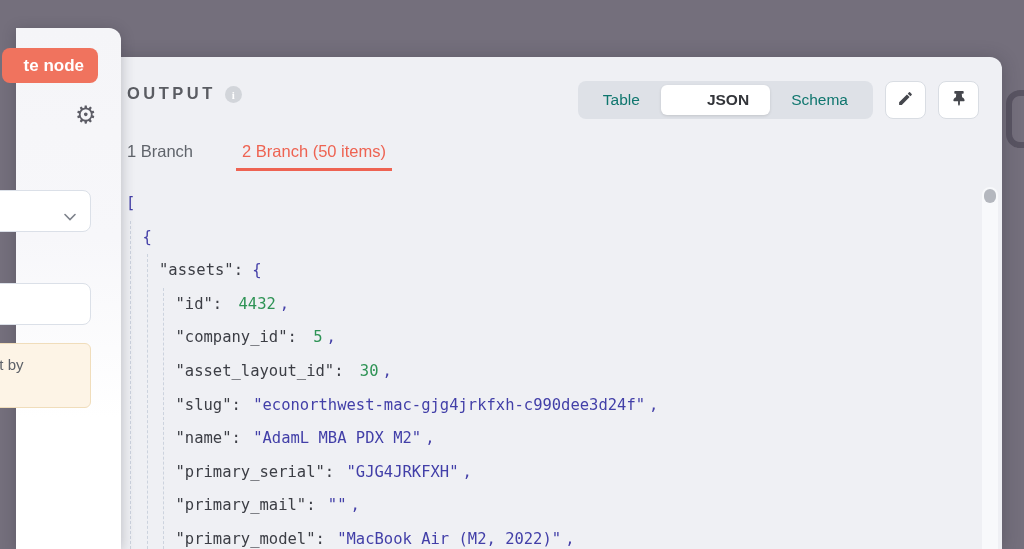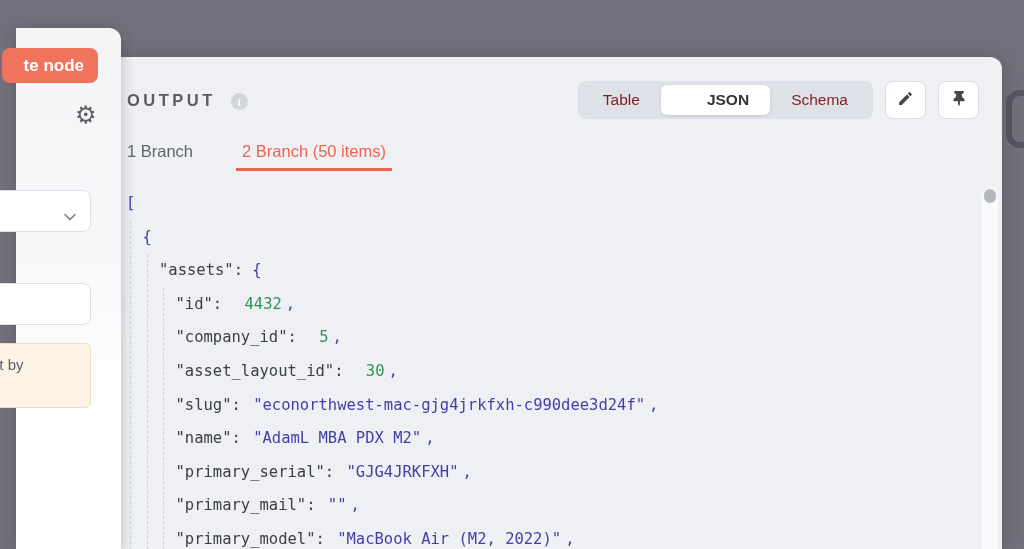--- a/index.html
+++ b/index.html
@@ -69,41 +69,41 @@
 
   
   .output-panel{
     position:absolute;left:106px;top:57px;width:896px;height:492px;
     background:var(--panel-bg);
     border-top-left-radius:12px;border-top-right-radius:12px;
     box-shadow:0 2px 18px rgba(40,40,50,.3);
     z-index:2;
   }
   .hdr-left{
-    position:absolute;left:21px;top:34px;display:flex;align-items:flex-end;gap:15px;
+    position:absolute;left:21px;top:27px;display:flex;align-items:flex-end;gap:9px;
   }
   .panel-title{
     font-size:16.5px;font-weight:600;letter-spacing:3.5px;color:#5a5c62;
   }
   .info-icon{
     width:17px;height:17px;border-radius:50%;background:#d2d5da;
     color:#fff;font-size:11px;font-weight:700;
     display:flex;align-items:center;justify-content:center;
     font-family:"Liberation Serif",serif;cursor:pointer;
   }
   .controls{
     position:absolute;right:23px;top:24px;display:flex;gap:12px;align-items:center;
   }
   .segmented{
     display:flex;align-items:center;background:#dee1e7;border-radius:8px;
     padding:4px;height:38px;
   }
   .seg-btn{
     border:none;background:transparent;border-radius:6px;
-    height:30px;padding:0 21px;font-size:15.5px;color:#7f1d1d;
+    height:30px;padding:0 21px;font-size:15.5px;color:#0f766e;
     font-family:"Liberation Sans",sans-serif;cursor:pointer;
   }
   .seg-btn.active{
     background:#fff;color:#33353a;font-weight:600;
     box-shadow:0 1px 3px rgba(0,0,0,.12);
     padding-left:46px;
   }
   .icon-btn{
     width:41px;height:38px;background:#fff;border:1px solid #d9dde3;
     border-radius:8px;display:flex;align-items:center;justify-content:center;
@@ -125,21 +125,21 @@
     position:absolute;left:14px;top:130px;right:30px;bottom:0;
     font-family:"DejaVu Sans Mono","Liberation Mono",monospace;
     font-size:15.5px;overflow:hidden;
   }
   .code-line{
     height:33.6px;line-height:33.6px;white-space:pre;position:relative;z-index:1;
   }
   .tok-k{color:var(--tok-key);}
   .tok-p{color:var(--tok-key);}
   .tok-b{color:var(--tok-brk);}
-  .tok-n{color:var(--tok-num);margin-left:13px;}
+  .tok-n{color:var(--tok-num);margin-left:7px;}
   .tok-s{color:var(--tok-str);margin-left:3px;}
   .tok-c{color:var(--tok-brk);margin-left:4px;}
   .guide{
     position:absolute;bottom:0;width:0;border-left:1px dashed #ccd3de;z-index:0;
   }
 
   
   .scroll-track{
     position:absolute;right:4px;top:130px;bottom:0;width:16px;
     background:#f8f9fb;border-radius:8px 8px 0 0;

